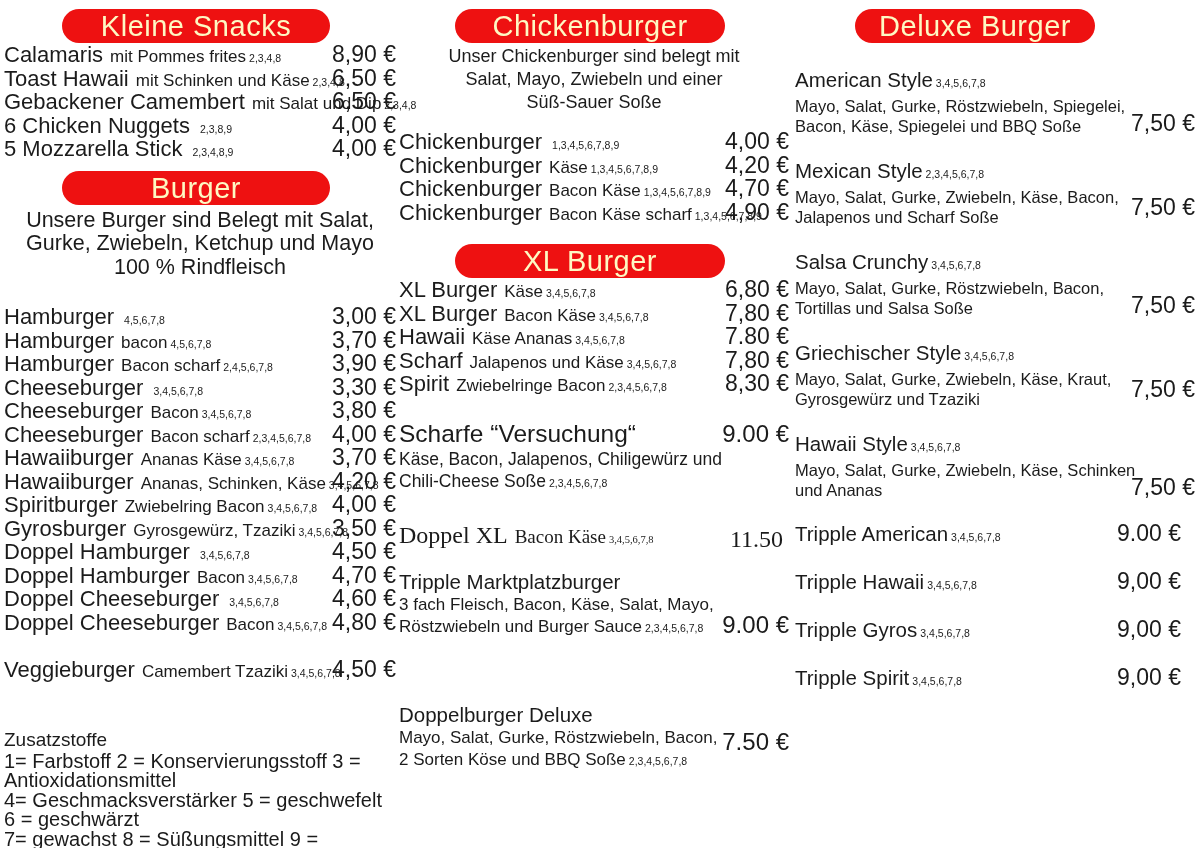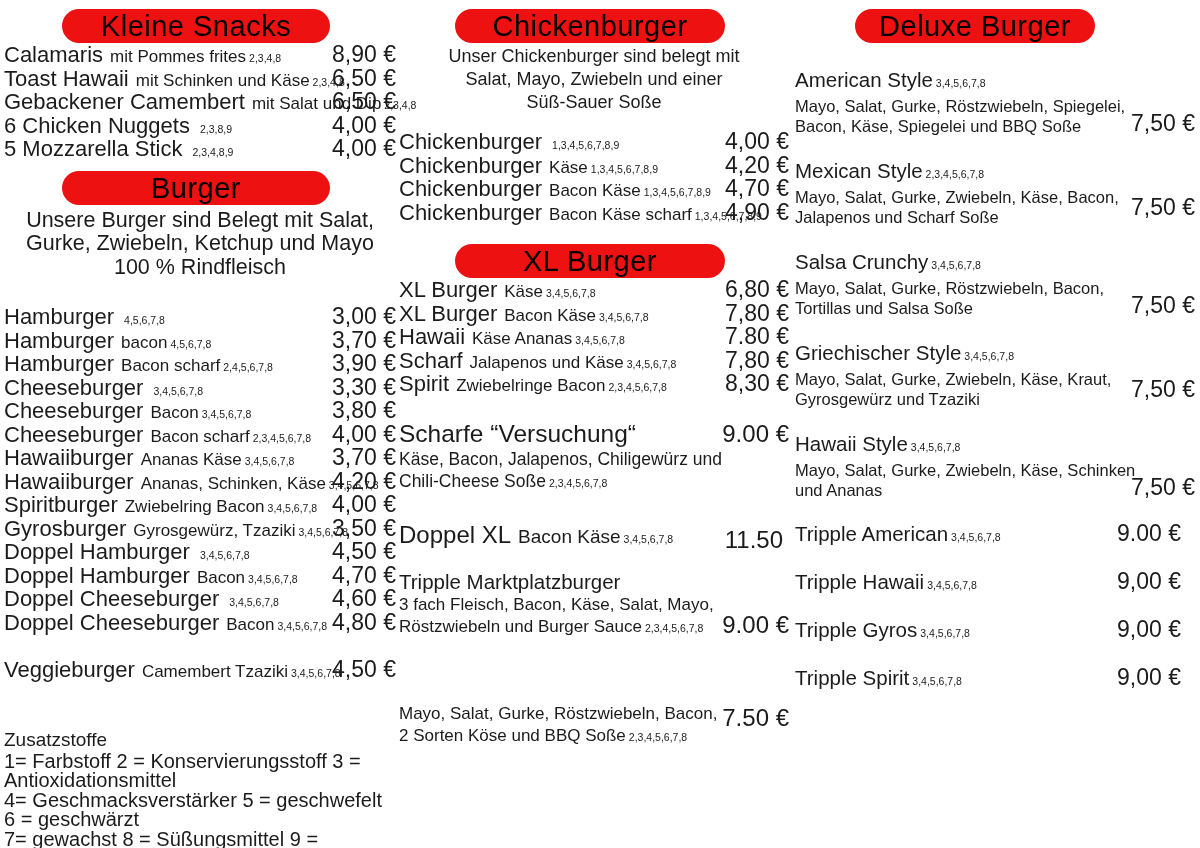--- a/index.html
+++ b/index.html
@@ -8,21 +8,21 @@
     background:#ffffff;color:#1b1b1b;
     font-family:"Liberation Sans", sans-serif;
     -webkit-font-smoothing:antialiased;
   }
   .col{position:absolute;top:0;}
   .col-left{left:4px;width:392px;}
   .col-mid{left:399px;width:390px;}
   .col-right{left:795px;width:400px;}
 
   .pill{
-    background:var(--accent,#ee1111);color:#000000;text-align:center;
+    background:var(--accent,#ee1111);color:#fef9c3;text-align:center;
     border-radius:19px;font-size:29px;line-height:34px;height:34px;
     letter-spacing:.5px;
   }
   .pill-left{margin:9px 0 0 58px;width:268px;}
   .pill-mid{margin:9px 0 0 56px;width:270px;}
   .pill-right{margin:9px 0 0 60px;width:240px;}
 
   .rows{}
   .row{position:relative;height:23.5px;line-height:23.5px;white-space:nowrap;}
   .nm{font-size:22px;}
@@ -33,21 +33,21 @@
   .desc-lg{font-size:21.5px;line-height:23.5px;text-align:center;white-space:pre-line;margin-top:4px;}
   .desc-md{font-size:18px;line-height:23px;text-align:center;white-space:pre-line;margin-top:2px;}
 
   .gap-top{margin-top:24px;}
 
   
   .special{position:relative;margin-top:24px;}
   .special .sp-name{font-size:24.5px;line-height:28px;}
   .special .sp-desc{font-size:17.5px;line-height:22px;white-space:pre-line;}
   .special .pr{top:2px;font-size:24px;}
-  .dxl{position:relative;margin-top:28px;height:26px;line-height:26px;white-space:nowrap;}
+  .dxl{position:relative;margin-top:28px;height:26px;line-height:26px;white-space:nowrap;font-family:Liberation Serif, serif;}
   .dxl .nm{font-size:24px;}
   .dxl .sb{font-size:19px;}
   .dxl .pr{font-size:24px;top:6px;right:6px;}
   .blockitem{position:relative;margin-top:22px;}
   .blockitem .bi-name{font-size:20.5px;line-height:24px;}
   .blockitem .bi-desc{font-size:17px;line-height:22px;white-space:pre-line;}
   .blockitem .pr{top:auto;bottom:2px;font-size:24px;}
   .mt-deluxe{margin-top:64px;}
 
   
@@ -158,20 +158,21 @@
   </div>
 
   <div class="blockitem">
     <div class="bi-name">Tripple Marktplatzburger</div>
     <div class="bi-desc"><span>3 fach Fleisch, Bacon, Käse, Salat, Mayo,
 Röstzwiebeln und Burger Sauce</span><span class="su">2,3,4,5,6,7,8</span></div>
     <span class="pr">9.00 €</span>
   </div>
 
   <div class="blockitem mt-deluxe">
+    <div class="bi-name">Doppelburger Deluxe</div>
     <div class="bi-desc"><span>Mayo, Salat, Gurke, Röstzwiebeln, Bacon,
 2 Sorten Köse und BBQ Soße</span><span class="su">2,3,4,5,6,7,8</span></div>
     <span class="pr" style="bottom:18px;">7.50 €</span>
   </div>
 </div>
 
 <div class="col col-right">
 
   <div class="pill pill-right">
     <span>Deluxe Burger</span>

